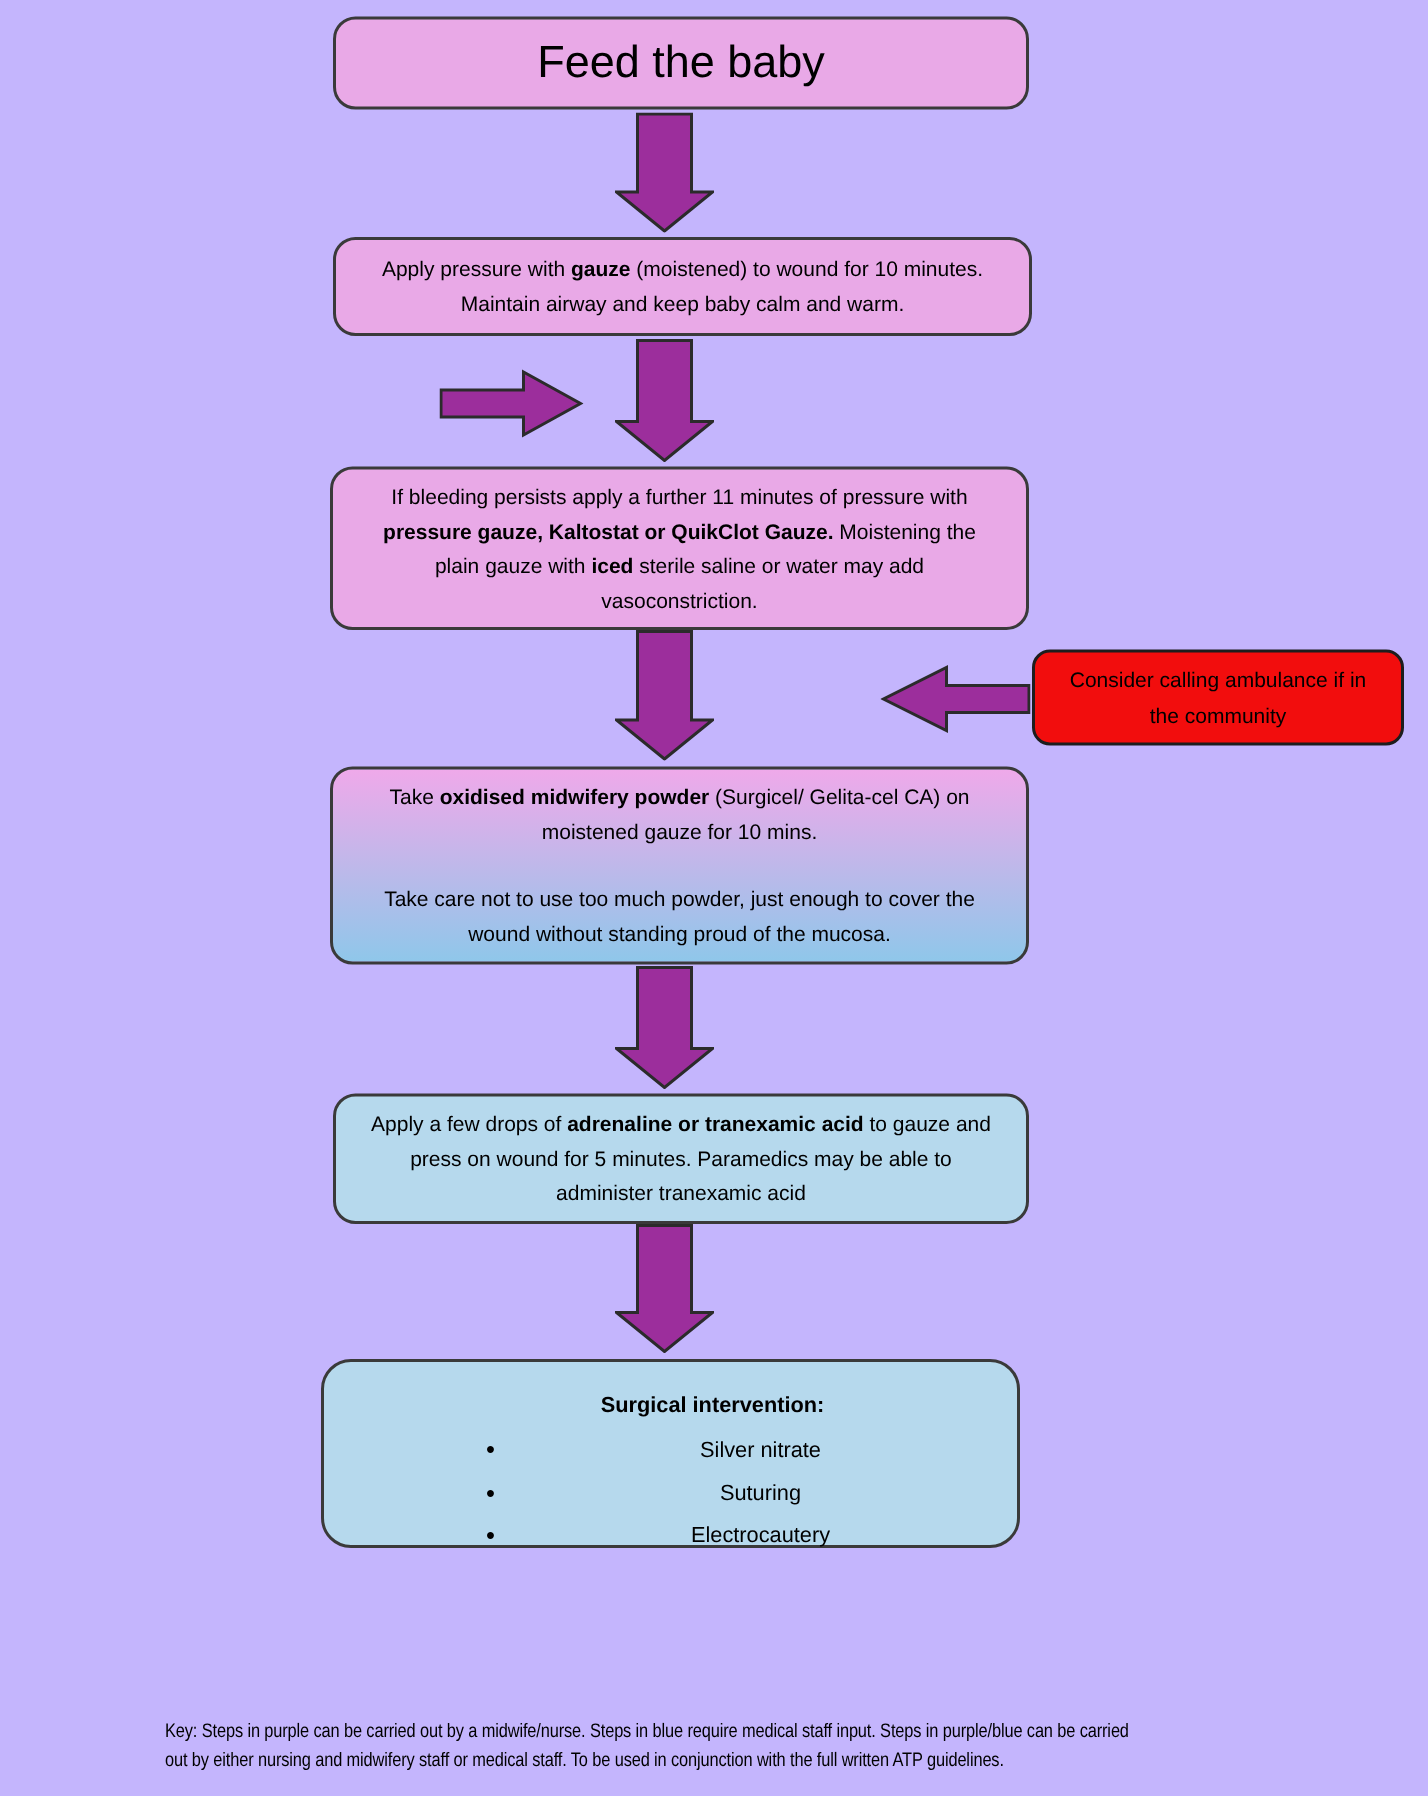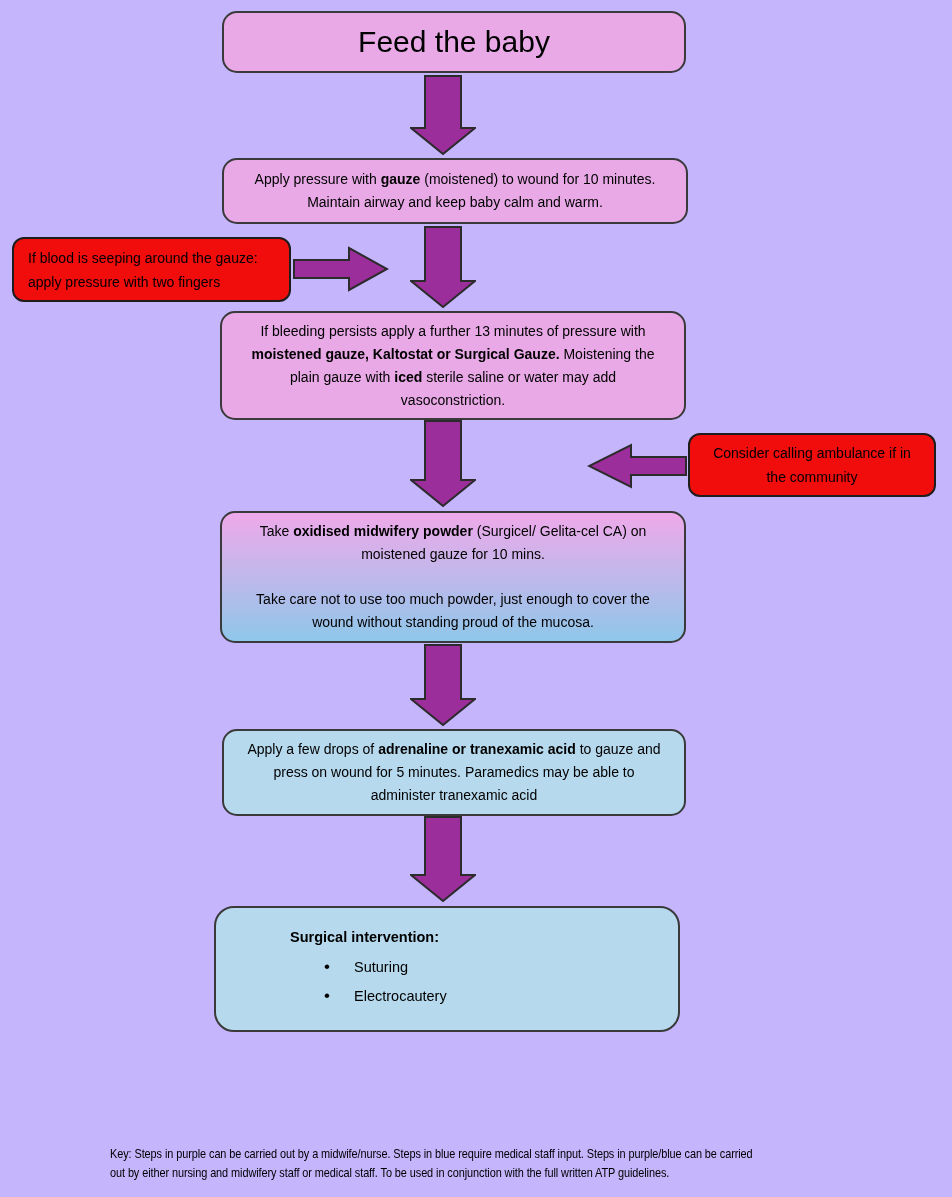--- a/index.html
+++ b/index.html
@@ -20,21 +20,21 @@
     background:var(--alert-red,#f20d0d);border-color:#1d1d1d;border-radius:12px;
     font-size:14px;line-height:24px;
   }
   .title-text{font-size:30px;line-height:34px;}
   .b{font-weight:700;}
   .i{}
   .para{margin:0;}
   .para.gap{margin-top:22px;}
   .arrow{position:absolute;}
   .arrow polygon{fill:var(--arrow-purple,#9c2e9c);stroke:#2b2b2b;stroke-width:2;stroke-linejoin:miter;}
-  .surgical{justify-content:flex-start;text-align:left;padding:15px 18px 0 74px;font-size:14.5px;}
+  .surgical{justify-content:flex-start;text-align:center;padding:15px 18px 0 74px;font-size:14.5px;}
   .surgical-heading{font-weight:700;line-height:28px;}
   .surgical-list{margin:2px 0 0 0;padding:0;list-style:none;}
   .surgical-list li{position:relative;padding-left:64px;line-height:28.5px;}
   .surgical-list li::before{content:"\2022";position:absolute;left:34px;font-size:17px;}
   .key{
     position:absolute;left:110px;top:1144px;font-size:13px;line-height:19px;
     letter-spacing:-0.1px;white-space:nowrap;
     transform:scaleX(0.84);transform-origin:left top;
   }
 </style>
@@ -48,34 +48,31 @@
   </div>
 
   <svg class="arrow" style="left:410px;top:75px;" width="66" height="80" viewBox="0 0 66 80">
     <polygon points="15,1 51,1 51,53 65,53 33,79 1,53 15,53"></polygon>
   </svg>
 
   <div class="box pink" style="left:222px;top:158px;width:466px;height:66px;padding:0 22px;">
     <div class="para"><span>Apply pressure with </span><span class="b">gauze</span><span> (moistened) to wound for 10 minutes. Maintain airway and keep baby calm and warm.</span></div>
   </div>
 
-  <div class="box red" style="left:12px;top:237px;width:279px;height:65px;padding:0 10px 0 14px;text-align:left;justify-content:center;">
-    <div class="para">If blood is seeping around the gauze: apply pressure with two fingers</div>
-  </div>
 
   <svg class="arrow" style="left:293px;top:246px;" width="96" height="46" viewBox="0 0 96 46">
     <polygon points="1,14 56,14 56,2 94,23 56,44 56,32 1,32"></polygon>
   </svg>
 
   <svg class="arrow" style="left:410px;top:226px;" width="66" height="82" viewBox="0 0 66 82">
     <polygon points="15,1 51,1 51,55 65,55 33,81 1,55 15,55"></polygon>
   </svg>
 
   <div class="box pink" style="left:220px;top:311px;width:466px;height:109px;padding:0 20px;">
-    <div class="para"><span>If bleeding persists apply a further 13 minutes of pressure with </span><span class="b">moistened gauze, Kaltostat or Surgical Gauze.</span><span>  Moistening the plain gauze with </span><span class="b">iced</span><span> sterile saline or water may add vasoconstriction.</span></div>
+    <div class="para"><span>If bleeding persists apply a further 11 minutes of pressure with </span><span class="b">pressure gauze, Kaltostat or QuikClot Gauze.</span><span>  Moistening the plain gauze with </span><span class="b">iced</span><span> sterile saline or water may add vasoconstriction.</span></div>
   </div>
 
   <svg class="arrow" style="left:410px;top:420px;" width="66" height="87" viewBox="0 0 66 87">
     <polygon points="15,1 51,1 51,60 65,60 33,86 1,60 15,60"></polygon>
   </svg>
 
   <svg class="arrow" style="left:587px;top:443px;" width="100" height="46" viewBox="0 0 100 46">
     <polygon points="99,14 44,14 44,2 2,23 44,44 44,32 99,32"></polygon>
   </svg>
 
@@ -96,20 +93,21 @@
     <div class="para"><span>Apply a few drops of </span><span class="b">adrenaline or tranexamic acid</span><span> to gauze and press on wound for 5 minutes. Paramedics may be able to administer tranexamic acid</span></div>
   </div>
 
   <svg class="arrow" style="left:410px;top:816px;" width="66" height="86" viewBox="0 0 66 86">
     <polygon points="15,1 51,1 51,59 65,59 33,85 1,59 15,59"></polygon>
   </svg>
 
   <div class="box blue surgical" style="left:214px;top:906px;width:466px;height:126px;border-radius:20px;">
     <div class="surgical-heading">Surgical intervention:</div>
     <ul class="surgical-list">
+      <li>Silver nitrate</li>
       <li>Suturing</li>
       <li>Electrocautery</li>
     </ul>
   </div>
 
   <div class="key">
     <div class="key-line">Key: Steps in purple can be carried out by a midwife/nurse. Steps in blue require medical staff input. Steps in purple/blue can be carried</div>
     <div class="key-line">out by either nursing and midwifery staff or medical staff.  To be used in conjunction with the full written ATP guidelines.</div>
   </div>
 

